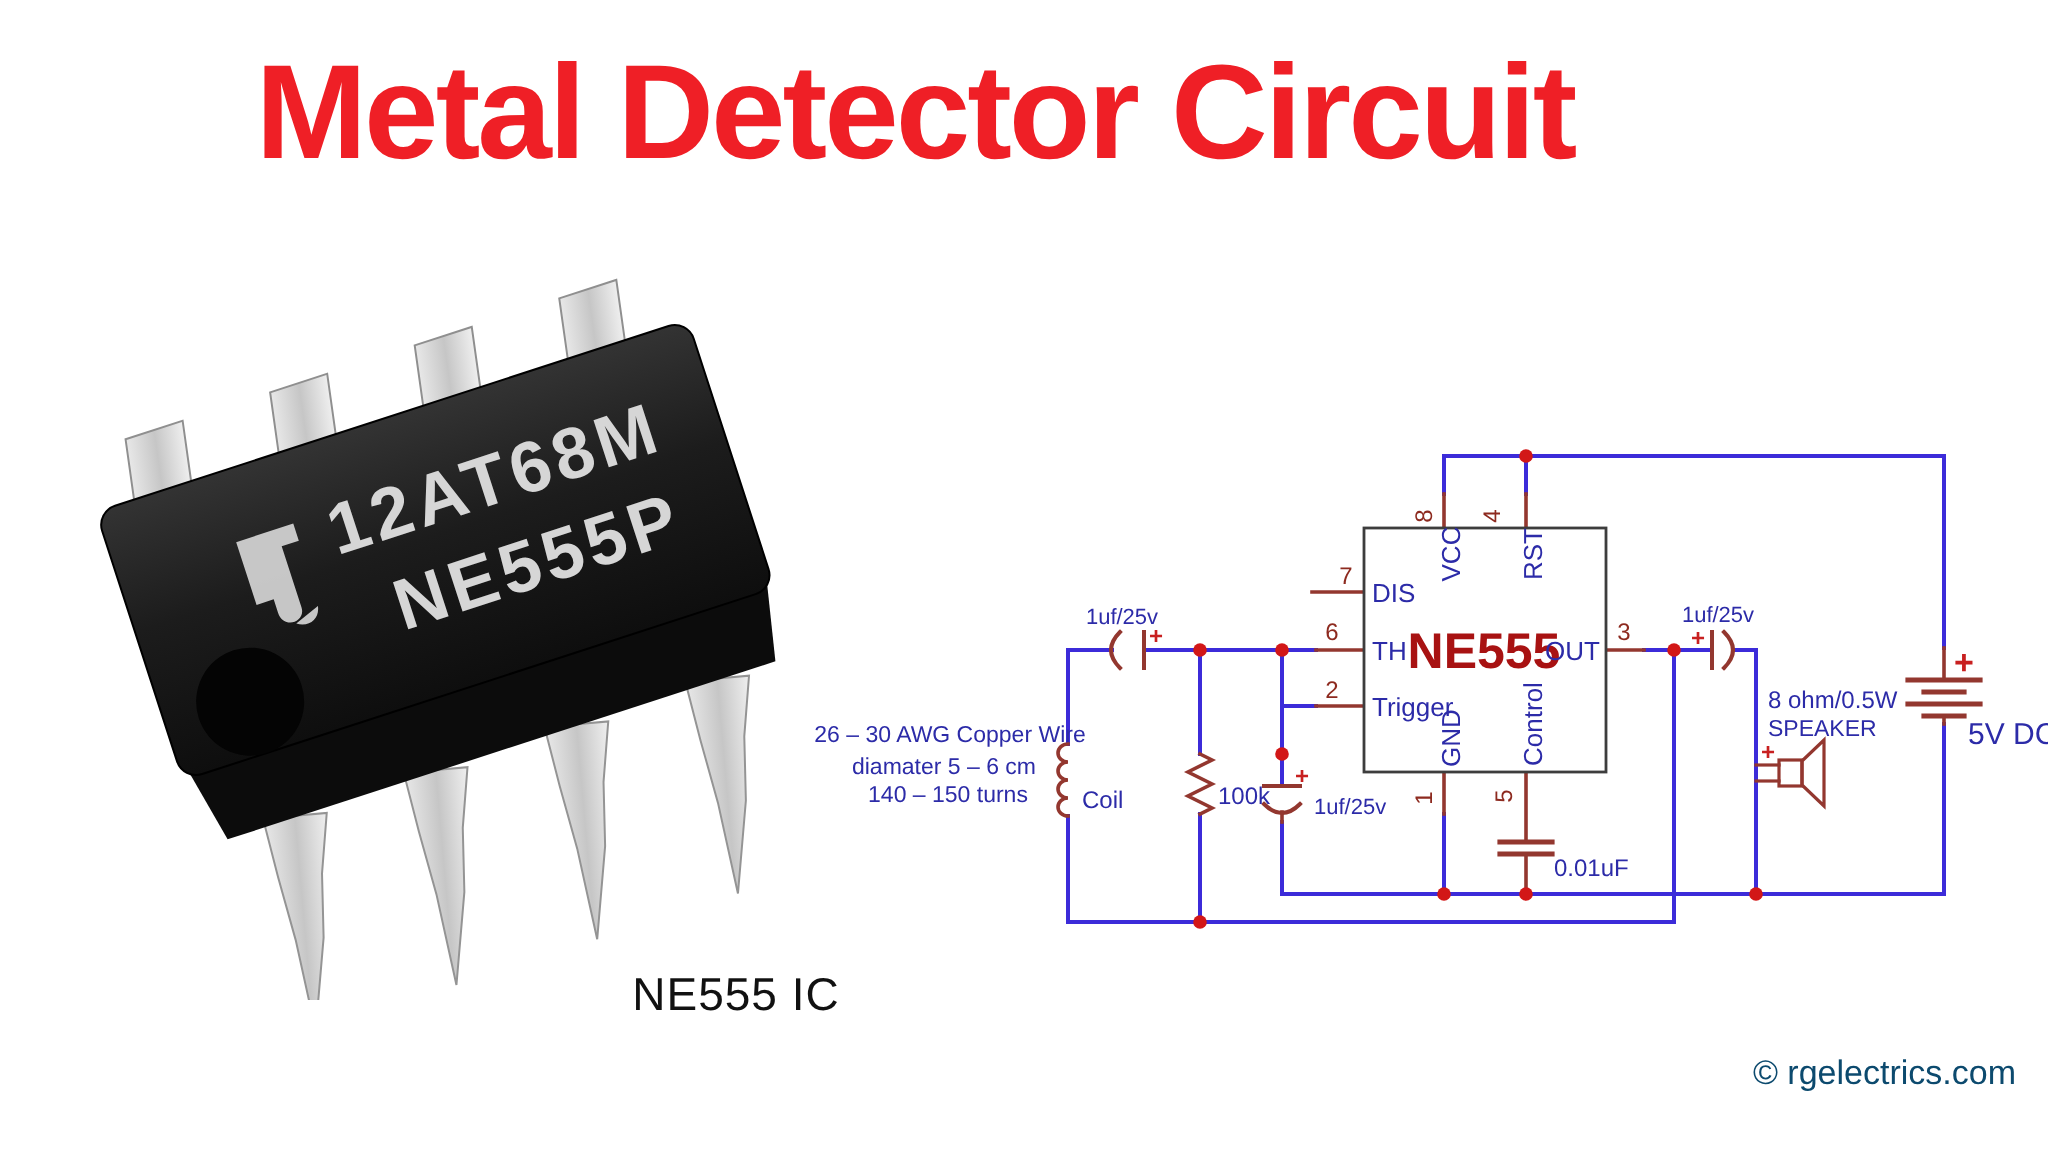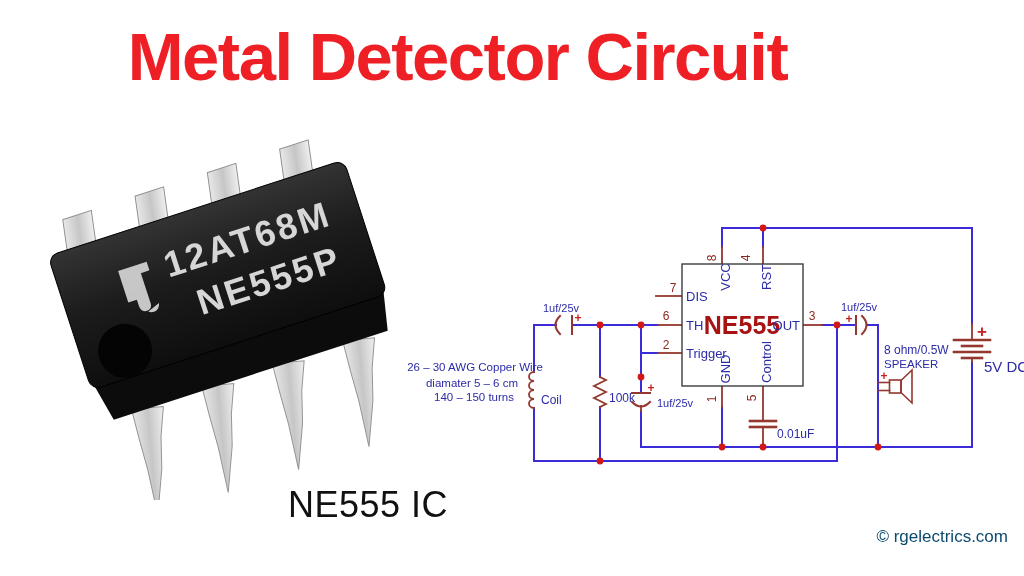--- a/index.html
+++ b/index.html
@@ -4,21 +4,21 @@
 <style>
   html,body{margin:0;padding:0;}
   body{width:1024px;height:576px;background:#ffffff;overflow:hidden;position:relative;
        font-family:"Liberation Sans",sans-serif;}
   .stage{position:absolute;inset:0;background:#fff;}
   .title{position:absolute;left:0;top:18px;width:915px;text-align:center;
          font-size:67px;font-weight:800;letter-spacing:-1.5px;color:#ef1f26;
          font-family:"Liberation Sans",sans-serif;}
   .photo{position:absolute;left:18px;top:138px;width:382px;height:362px;}
   .caption{position:absolute;left:258px;top:484px;width:220px;text-align:center;
-           font-size:36px;color:#111;letter-spacing:0.5px;}
+           font-size:23px;color:#111;letter-spacing:0.5px;}
   .schematic{position:absolute;left:400px;top:210px;width:624px;height:270px;}
   .credit{position:absolute;right:16px;top:527px;font-size:17px;color:#0c4a6e;}
   svg text{font-family:"Liberation Sans",sans-serif;}
 </style>
 </head>
 <body>
 
 <div class="stage">
 
   <div class="title">Metal Detector Circuit</div>

